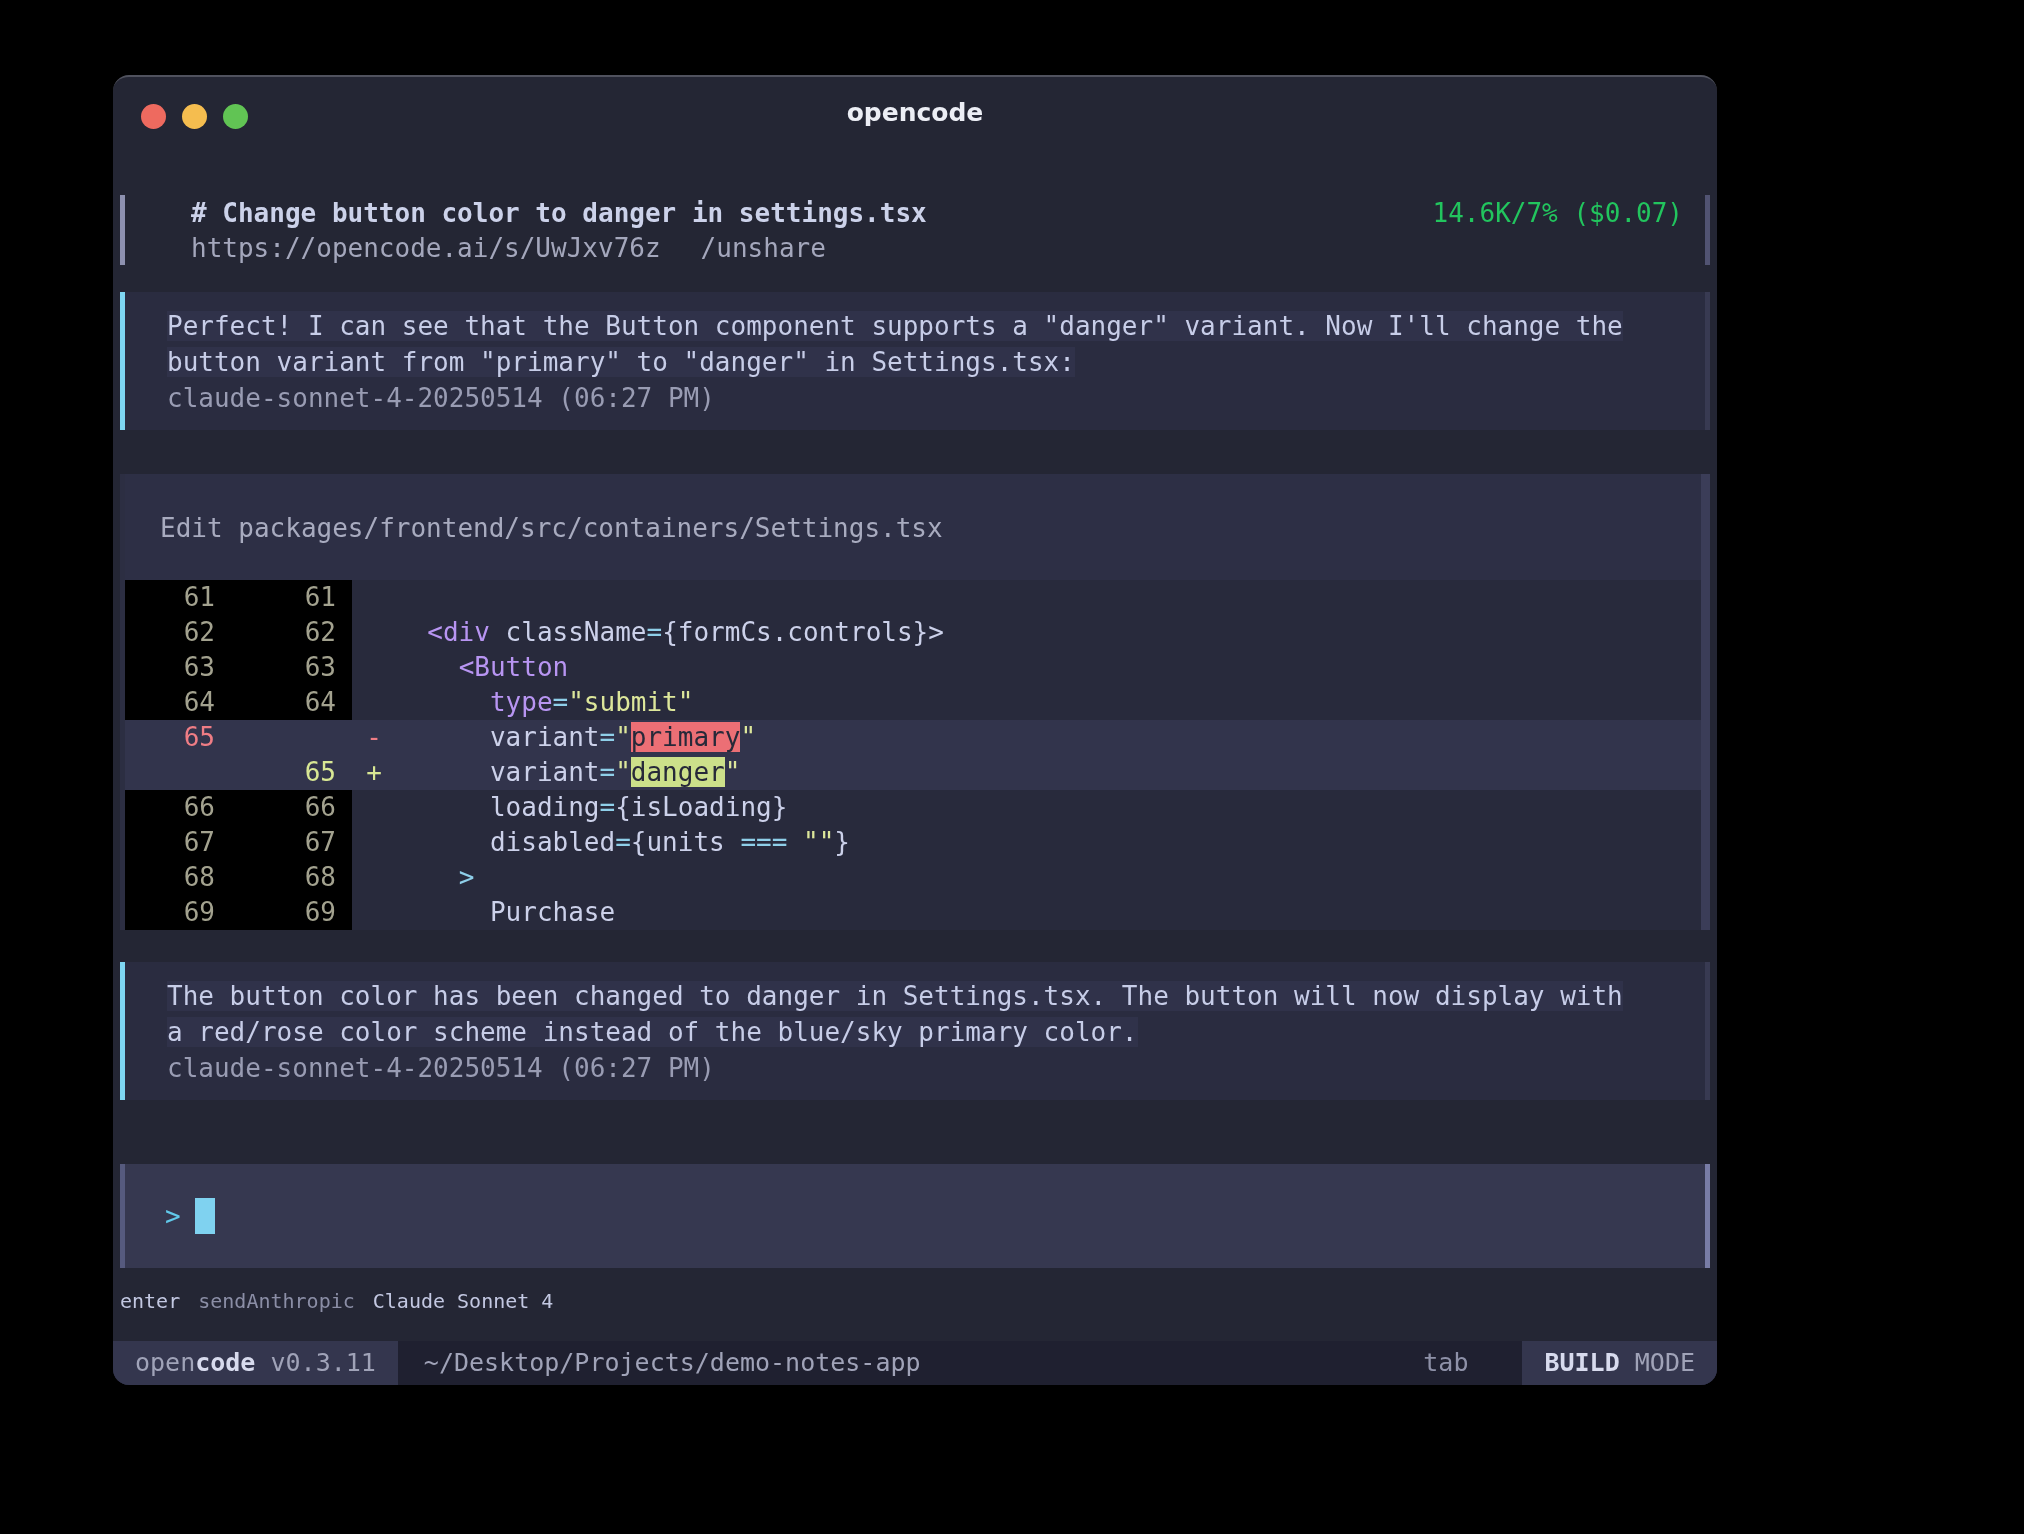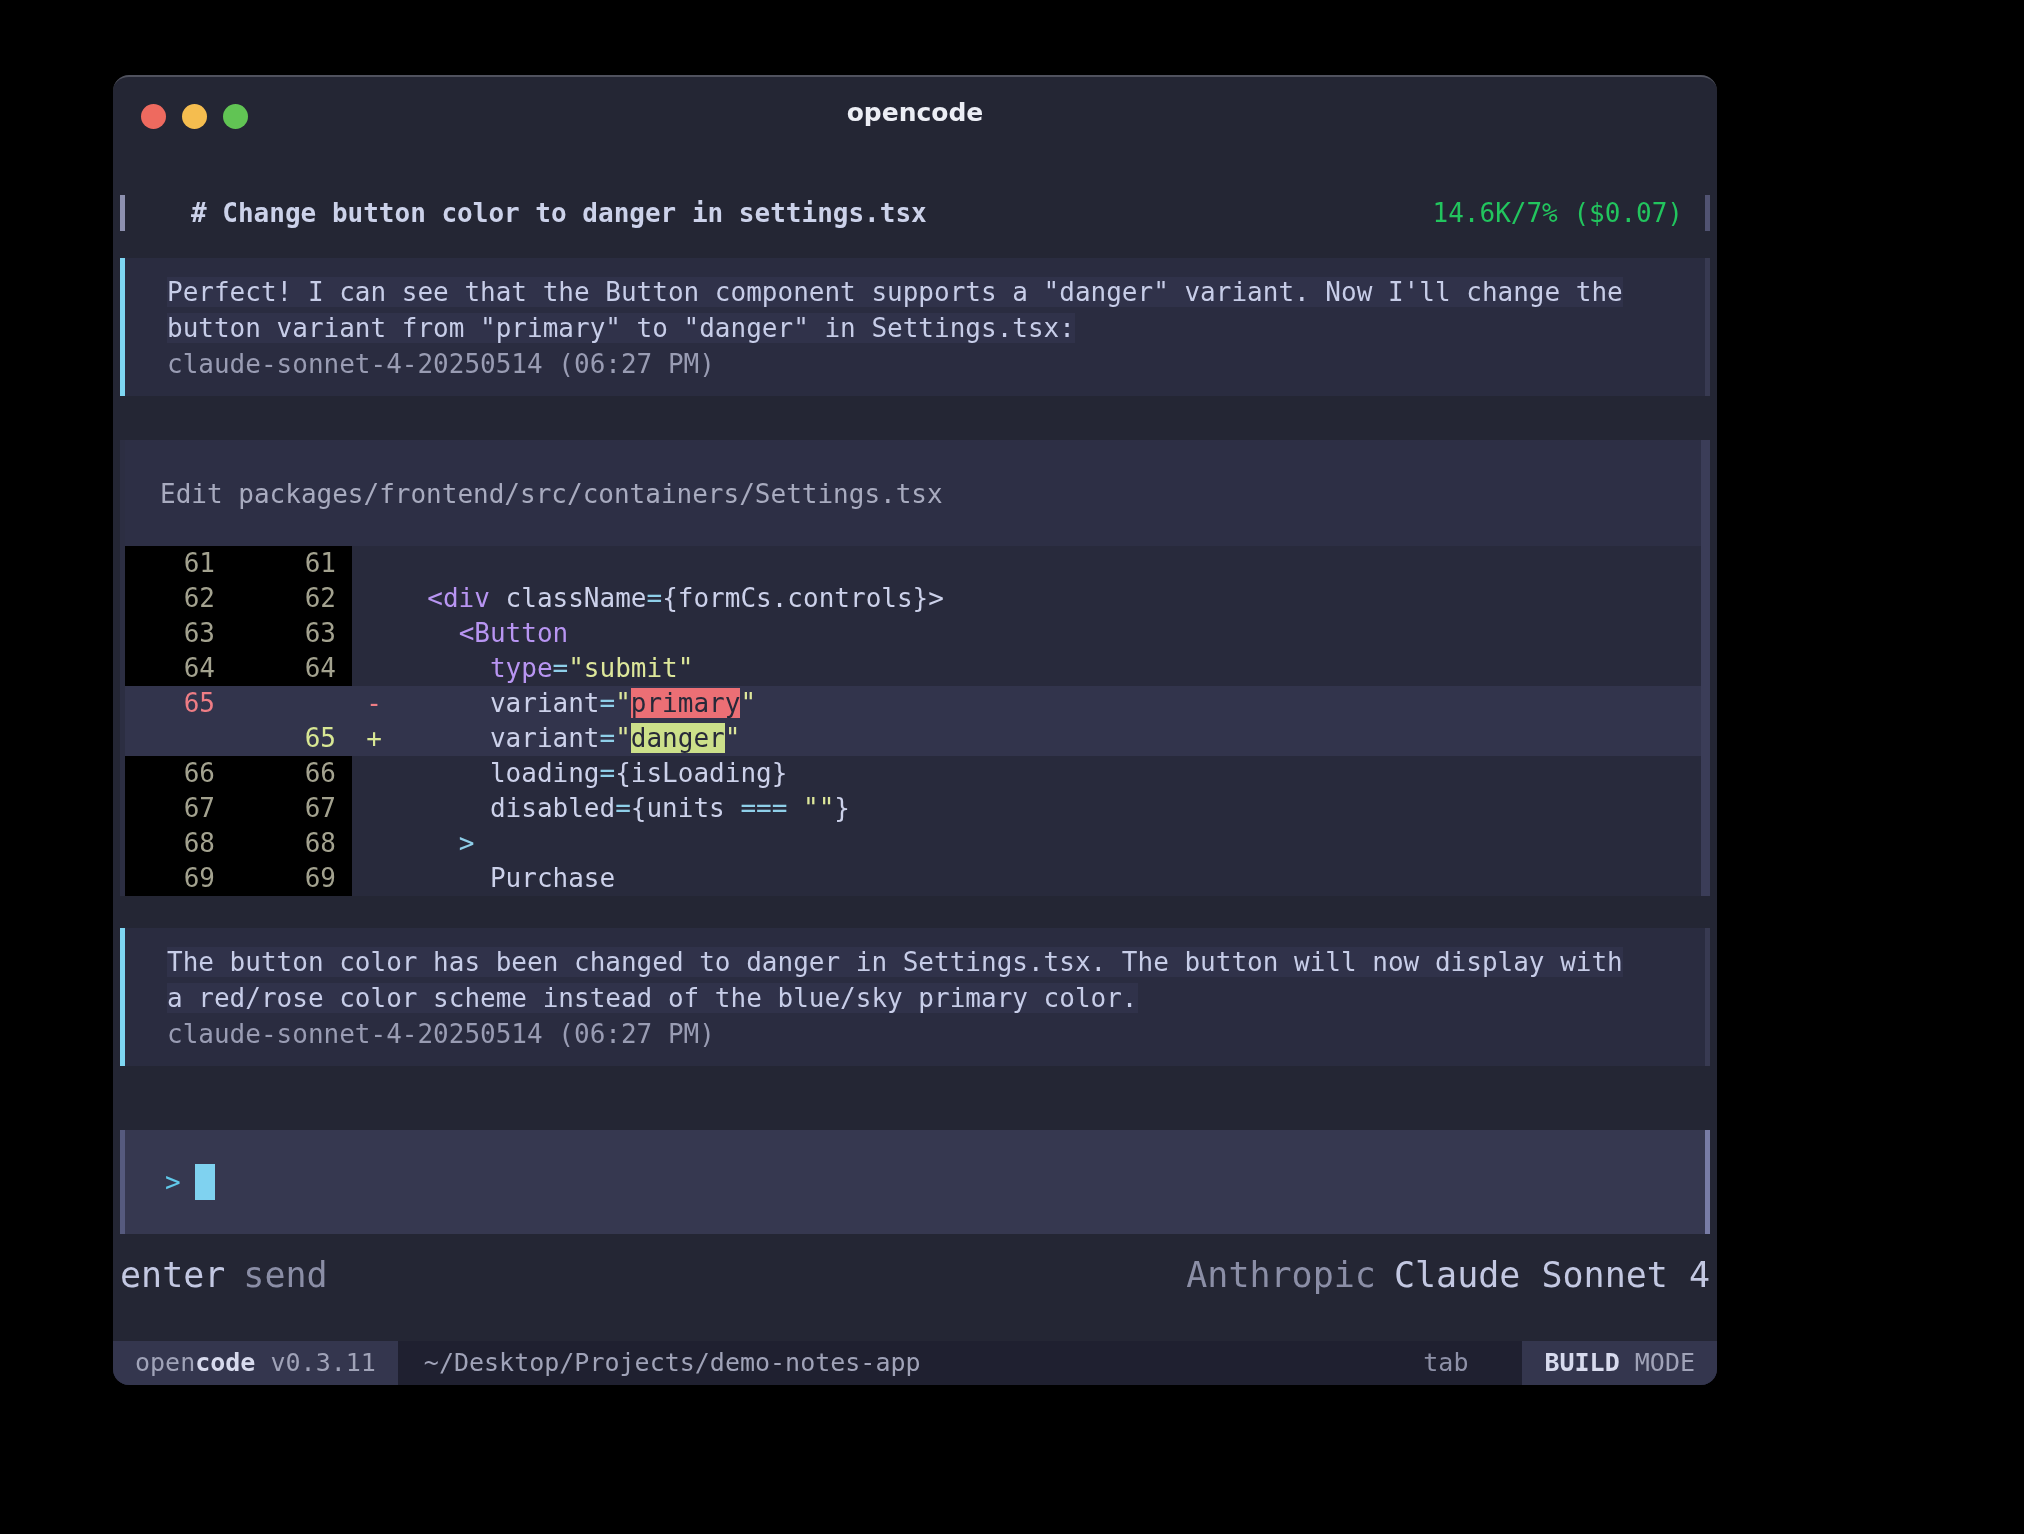--- a/index.html
+++ b/index.html
@@ -76,21 +76,21 @@
 
   
   .inputwrap { margin-top:64px; }
   .inputwrap .bar-l { background:#565a7e; }
   .inputwrap .bar-r { background:#787ca6; }
   .inputwrap .block-main { background:#363850; padding:34px 0 34px 40px; display:flex; align-items:center; }
   .prompt { color:#61c9ea; font-size:26px; line-height:36px; }
   .cursor { display:inline-block; width:20px; height:36px; background:#7fd2f0; margin-left:14px; vertical-align:middle; }
 
   
-  .hints { display:flex; justify-content:space-between; margin-top:24px; font-size:35px; line-height:34px; }
+  .hints { display:flex; margin-top:16px; font-size:20px; line-height:34px; }
   .hint-left .key { color:#c3c8e2; }
   .hint-left .act { color:#8b8ea6; margin-left:18px; }
   .hint-right .dim { color:#8b8ea6; }
   .hint-right .lit { color:#c3c8e2; margin-left:18px; }
 
   
   .statusbar { position:absolute; left:0; right:0; bottom:0; height:44px; background:#1f2030;
     display:flex; justify-content:space-between; align-items:stretch; font-size:25px; line-height:44px; }
   .status-left { display:flex; }
   .chip { background:#34364e; padding:0 22px; }
@@ -116,20 +116,24 @@
 
   <div class="body">
 
     <div class="block session">
       <div class="bar bar-l"></div>
       <div class="block-main">
         <div class="session-row1">
           <span class="session-title"># Change button color to danger in settings.tsx</span>
           <span class="session-tokens">14.6K/7% ($0.07)</span>
         </div>
+        <div class="session-row2">
+          <span>https://opencode.ai/s/UwJxv76z</span>
+          <span>/unshare</span>
+        </div>
       </div>
       <div class="bar bar-r"></div>
     </div>
 
     <div class="block msg">
       <div class="bar bar-l"></div>
       <div class="block-main">
         <div class="mline"><span>Perfect! I can see that the Button component supports a "danger" variant. Now I'll change the</span></div>
         <div class="mline"><span>button variant from "primary" to "danger" in Settings.tsx:</span></div>
         <div class="msg-meta">claude-sonnet-4-20250514 (06:27 PM)</div>

